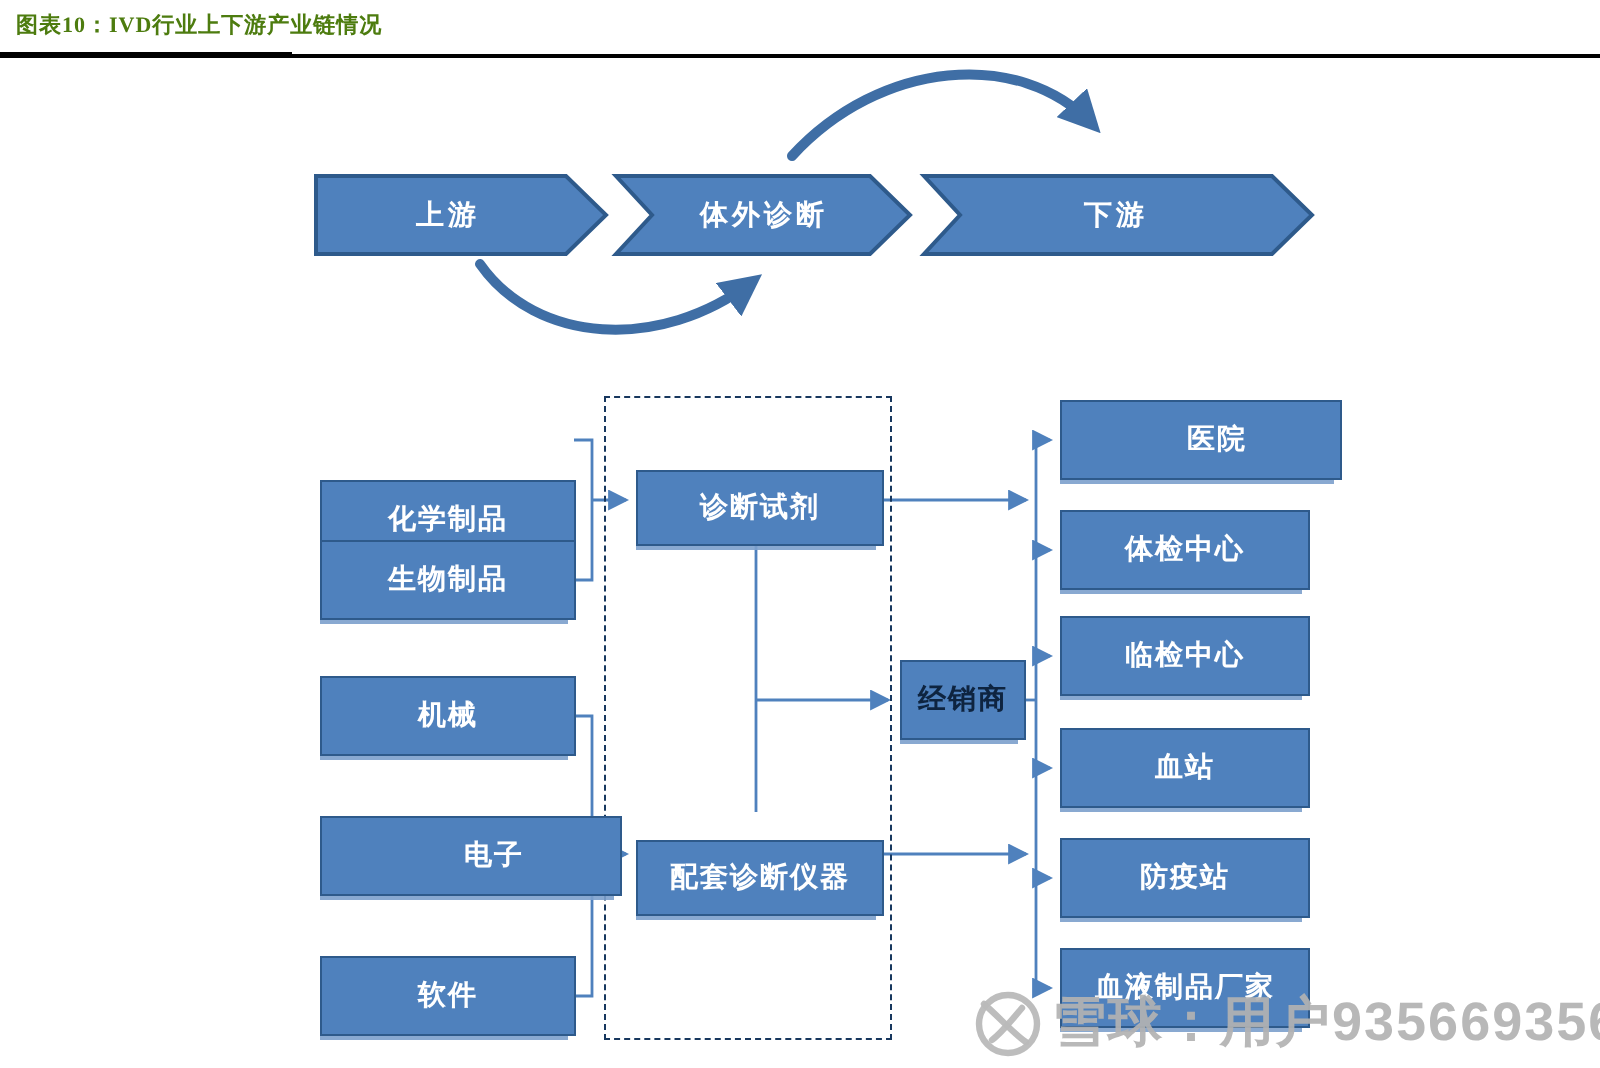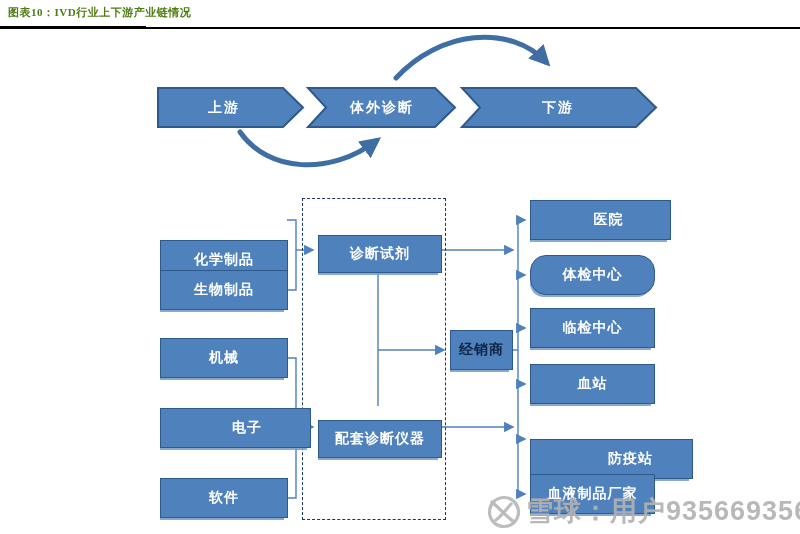--- a/index.html
+++ b/index.html
@@ -103,24 +103,24 @@
   <div class="box box-left" style="top:338px;">机械</div>
   <div class="box box-left" style="top:408px;padding-left:23px;">电子</div>
   <div class="box box-left" style="top:478px;">软件</div>
 
   <div class="box box-mid" style="top:235px;">诊断试剂</div>
   <div class="box box-mid" style="top:420px;text-align:right;">配套诊断仪器</div>
 
   <div class="box box-dist">经销商</div>
 
   <div class="box box-right" style="top:200px;padding-left:16px;">医院</div>
-  <div class="box box-right" style="top:255px;border-radius:16px;">体检中心</div>
+  <div class="box box-right" style="top:255px;">体检中心</div>
   <div class="box box-right" style="top:308px;">临检中心</div>
   <div class="box box-right" style="top:364px;">血站</div>
-  <div class="box box-right" style="top:439px;padding-left:38px;">防疫站</div>
+  <div class="box box-right" style="top:419px;">防疫站</div>
   <div class="box box-right" style="top:474px;text-align:center;">血液制品厂家</div>
 
   <div class="watermark">
     <svg width="38" height="38" viewBox="0 0 38 38">
       <circle cx="20" cy="20" r="14.5" fill="none" stroke="rgba(185,185,185,0.95)" stroke-width="3.2"></circle>
       <path d="M 8 10 C 15 16, 24 26, 29 29" fill="none" stroke="rgba(185,185,185,0.95)" stroke-width="3.2" stroke-linecap="round"></path>
       <path d="M 27 12 C 22 18, 16 25, 12 28" fill="none" stroke="rgba(185,185,185,0.95)" stroke-width="3.2" stroke-linecap="round"></path>
     </svg>
     <span class="wm-text">雪球：用户9356693562</span>
   </div>

